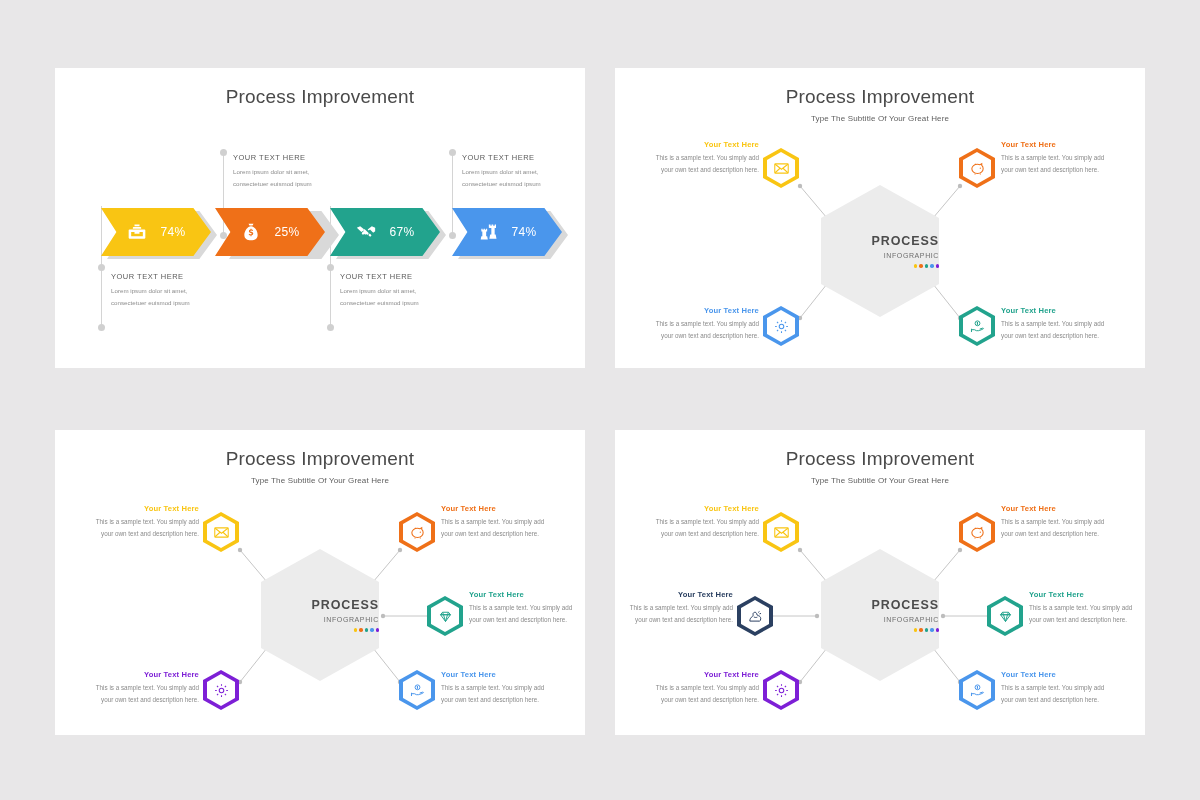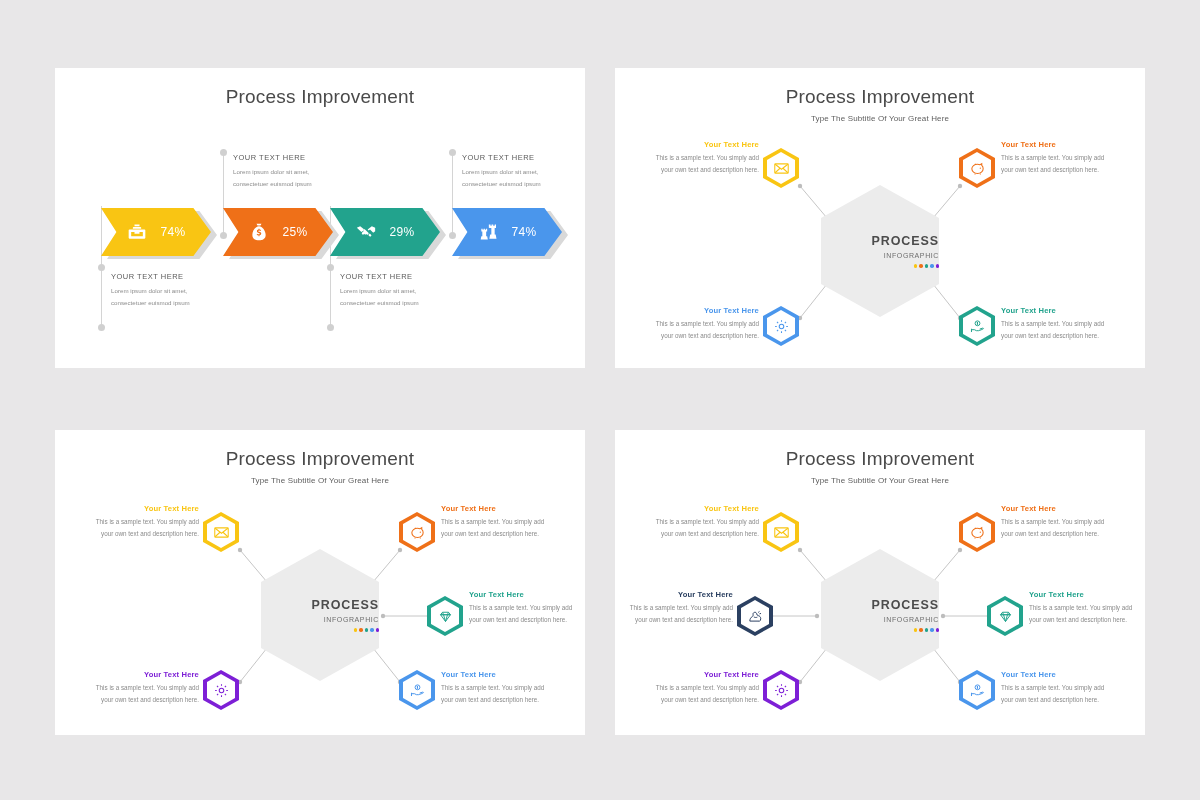--- a/index.html
+++ b/index.html
@@ -143,36 +143,36 @@
 
       <div class="chev" style="left:46px; top:140px; background:#f9c513;">
         <span class="ico">
           <svg viewBox="0 0 24 24">
               <path d="M9 3h6v2h-6zM8 6h8a1 1 0 0 1 1 1v1H7V7a1 1 0 0 1 1-1zM3 9h18a1 1 0 0 1 1 1v9a1 1 0 0 1-1 1H3a1 1 0 0 1-1-1v-9a1 1 0 0 1 1-1zm2 3v5h14v-5h-4v2h-6v-2z"></path>
             </svg>
         </span>
         <span class="pct">74%</span>
       </div>
 
-      <div class="chev" style="left:168px; top:140px; background:#ef7018;">
+      <div class="chev" style="left:160px; top:140px; background:#ef7018;">
         <span class="ico">
           <svg viewBox="0 0 24 24">
               <path d="M9 2h6l-1.2 2.2h-3.6zM12 5c4 0 8 5.5 8 10.5C20 20 16.5 22 12 22s-8-2-8-6.5C4 10.5 8 5 12 5zm.6 3h-1.2v1.1c-1.1.15-1.9.85-1.9 1.95 0 1.2 1 1.7 2.1 2 .95.25 1.3.5 1.3.95 0 .4-.4.7-1.1.7-.85 0-1.55-.35-2-.7l-.6 1.2c.5.4 1.2.7 2.2.8V17h1.2v-1.05c1.25-.15 2.05-.9 2.05-2.05 0-1.15-.8-1.75-2.1-2.1-1-.25-1.35-.45-1.35-.85 0-.35.3-.65 1-.65.8 0 1.4.3 1.75.5l.55-1.2c-.45-.25-1-.45-1.9-.5z"></path>
             </svg>
         </span>
         <span class="pct">25%</span>
       </div>
 
       <div class="chev" style="left:275px; top:140px; background:#22a38d;">
         <span class="ico">
           <svg viewBox="0 0 24 24">
               <path d="M1 7l4-2 5 4-2.5 2.5a1.2 1.2 0 0 1-1.7 0L1 7zm22 0l-4-2-5 4 1.2 1.2 1.6-1.3 3.3 3.3a1 1 0 0 0 1.4 0L23 11zM9.3 10.8l-1.9 1.9a1.4 1.4 0 0 0 2 2l.5-.5.4.4a1.4 1.4 0 0 0 2 0l.2-.2.5.5a1.35 1.35 0 0 0 1.9-1.9l-4.1-4.1a1.2 1.2 0 0 0-1.5-.1zM14.8 15.6l1.4 1.4a1.3 1.3 0 0 0 1.85-1.85l-1.5-1.5z"></path>
             </svg>
         </span>
-        <span class="pct">29%</span>
+        <span class="pct">67%</span>
       </div>
 
       <div class="chev" style="left:397px; top:140px; background:#4a96ec;">
         <span class="ico">
           <svg viewBox="0 0 24 24">
               <path d="M13 3h2v1.6h1.3V3h2v1.6H20V3h1.6v4.2H20V15h1.2l1 5H13.6l1-5H16V7.2h-1.6L13 7zM4 8h1.5v1.3h1.2V8h1.6v1.3H9.5V8H11v3.4H9.8V17H11l.8 4H3.2l.8-4h1.2v-5.6H4z"></path>
             </svg>
         </span>
         <span class="pct">74%</span>
       </div>

